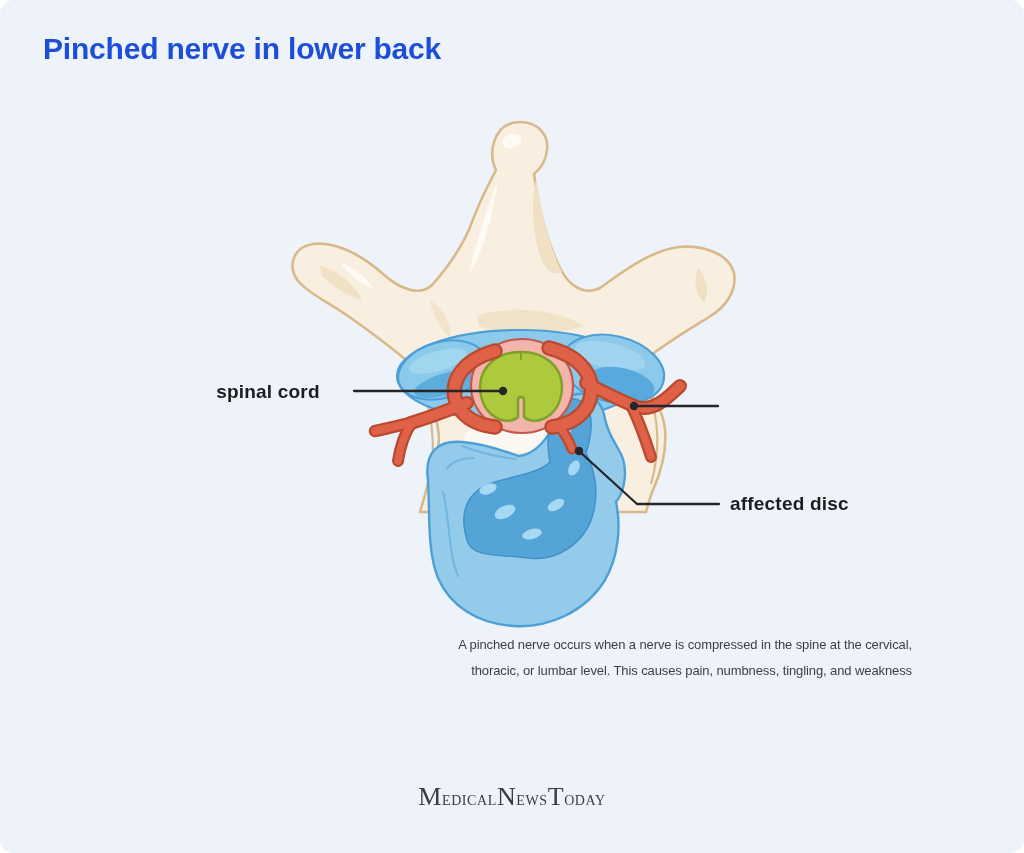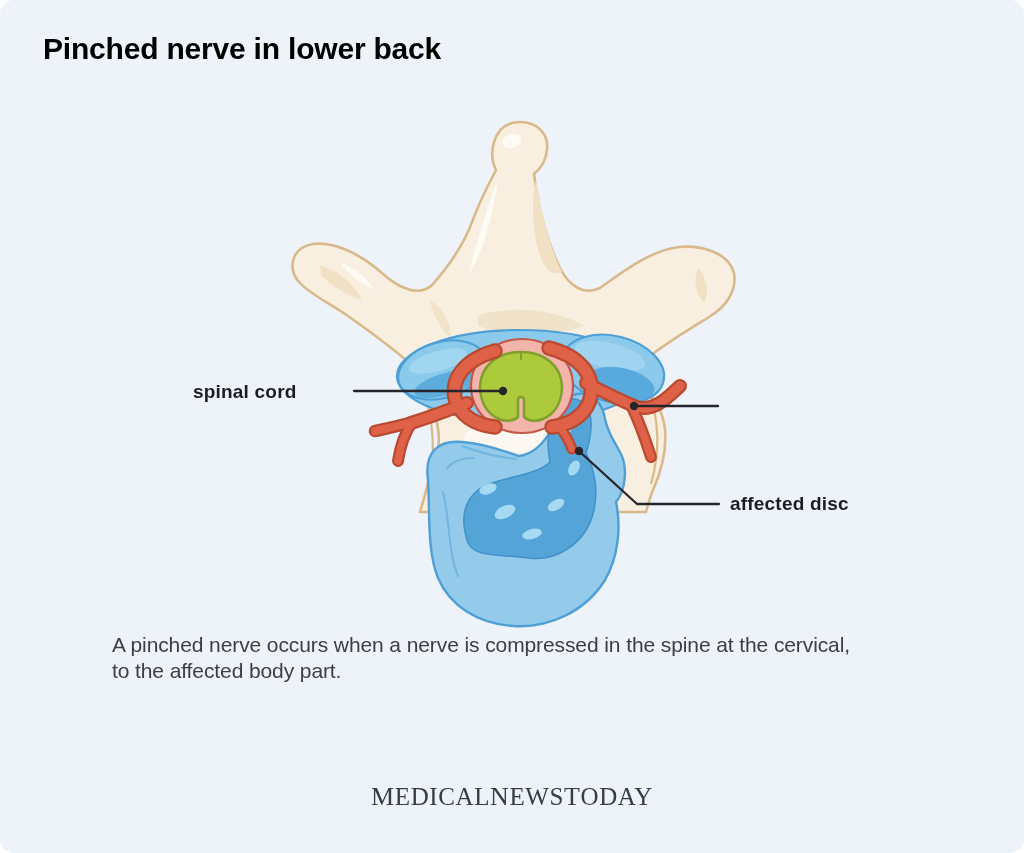--- a/index.html
+++ b/index.html
@@ -5,46 +5,46 @@
   html,body{margin:0;padding:0;background:#ffffff;}
   body{width:1024px;height:853px;position:relative;font-family:"Liberation Sans",sans-serif;}
   .card{
     position:absolute;inset:0;
     background:#edf3f9;
     border-radius:14px;
     overflow:hidden;
   }
   .page-title{
     position:absolute;left:43px;top:32px;
-    font-size:30px;font-weight:700;color:#000000;
+    font-size:30px;font-weight:700;color:#1d4ed8;
     letter-spacing:-0.2px;
   }
   .figure-svg{position:absolute;left:0;top:0;width:1024px;height:853px;}
   .callout{
     position:absolute;
     font-size:19px;font-weight:700;color:#1d1d21;
     letter-spacing:0.2px;white-space:nowrap;
   }
-  .callout.spinal{left:193px;top:381px;width:150px;text-align:left;}
+  .callout.spinal{left:193px;top:381px;width:150px;text-align:center;}
   .callout.nerve{left:730px;top:395px;}
   .callout.disc{left:730px;top:493px;}
   .caption{
     position:absolute;left:50%;top:632px;transform:translateX(-50%);
-    width:800px;text-align:left;
-    font-size:21px;line-height:26px;color:#3e3e42;
+    width:800px;text-align:right;
+    font-size:13px;line-height:26px;color:#3e3e42;
     letter-spacing:-0.1px;
   }
   .brand{
     position:absolute;left:0;top:782px;width:100%;
     text-align:center;color:#383c43;
     font-family:"Liberation Serif",serif;
     letter-spacing:0.6px;white-space:nowrap;
   }
   .brand .big{font-size:26px;}
-  .brand .small{font-size:25px;}
+  .brand .small{font-size:14px;}
 </style>
 </head>
 <body>
 
 <div class="card">
 
   <div class="page-title">Pinched nerve in lower back</div>
 
   <svg class="figure-svg" viewBox="0 0 1024 853">
 
@@ -187,20 +187,20 @@
       <circle cx="634" cy="406" r="4.2"></circle>
       <circle cx="579" cy="451" r="4.2"></circle>
     </g>
   </svg>
 
   <div class="callout spinal">spinal cord</div>
   <div class="callout disc">affected disc</div>
 
   <div class="caption">
     <div>A pinched nerve occurs when a nerve is compressed in the spine at the cervical,</div>
-    <div>to the affected body part.</div>
+    <div>thoracic, or lumbar level. This causes pain, numbness, tingling, and weakness</div>
   </div>
 
   <div class="brand">
     <span class="big">M</span><span class="small">EDICAL</span><span class="big">N</span><span class="small">EWS</span><span class="big">T</span><span class="small">ODAY</span>
   </div>
 
 </div>
 
 </body></html>

